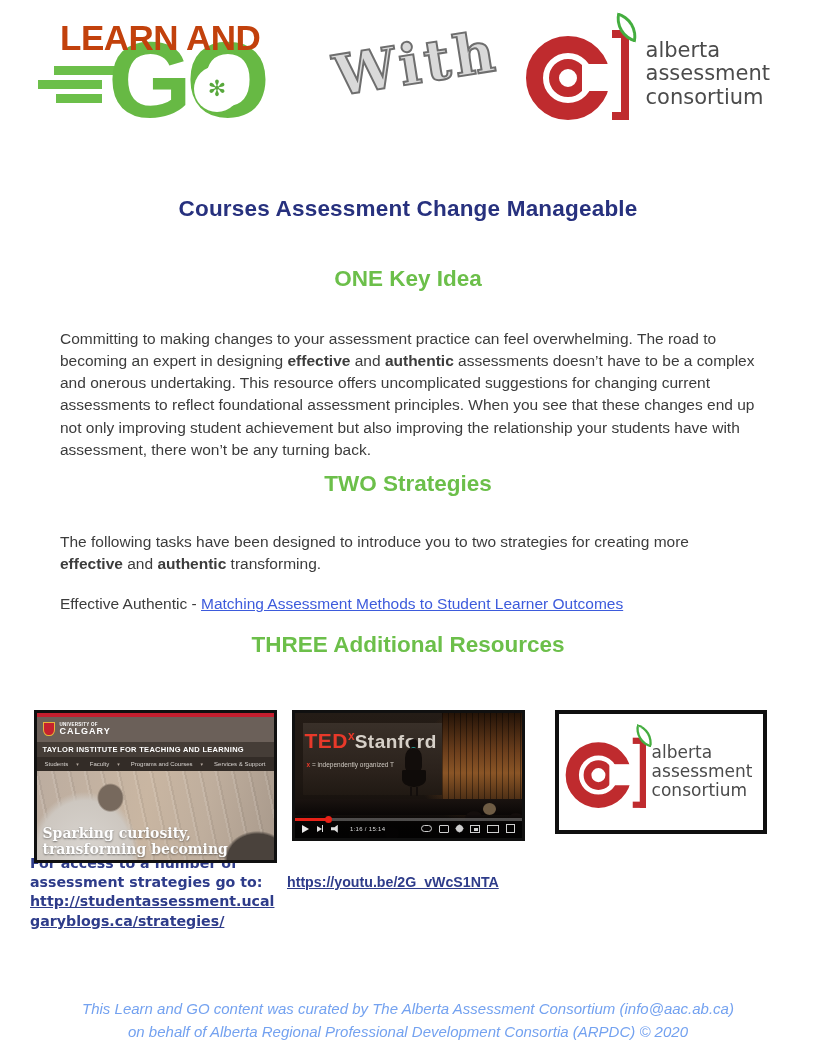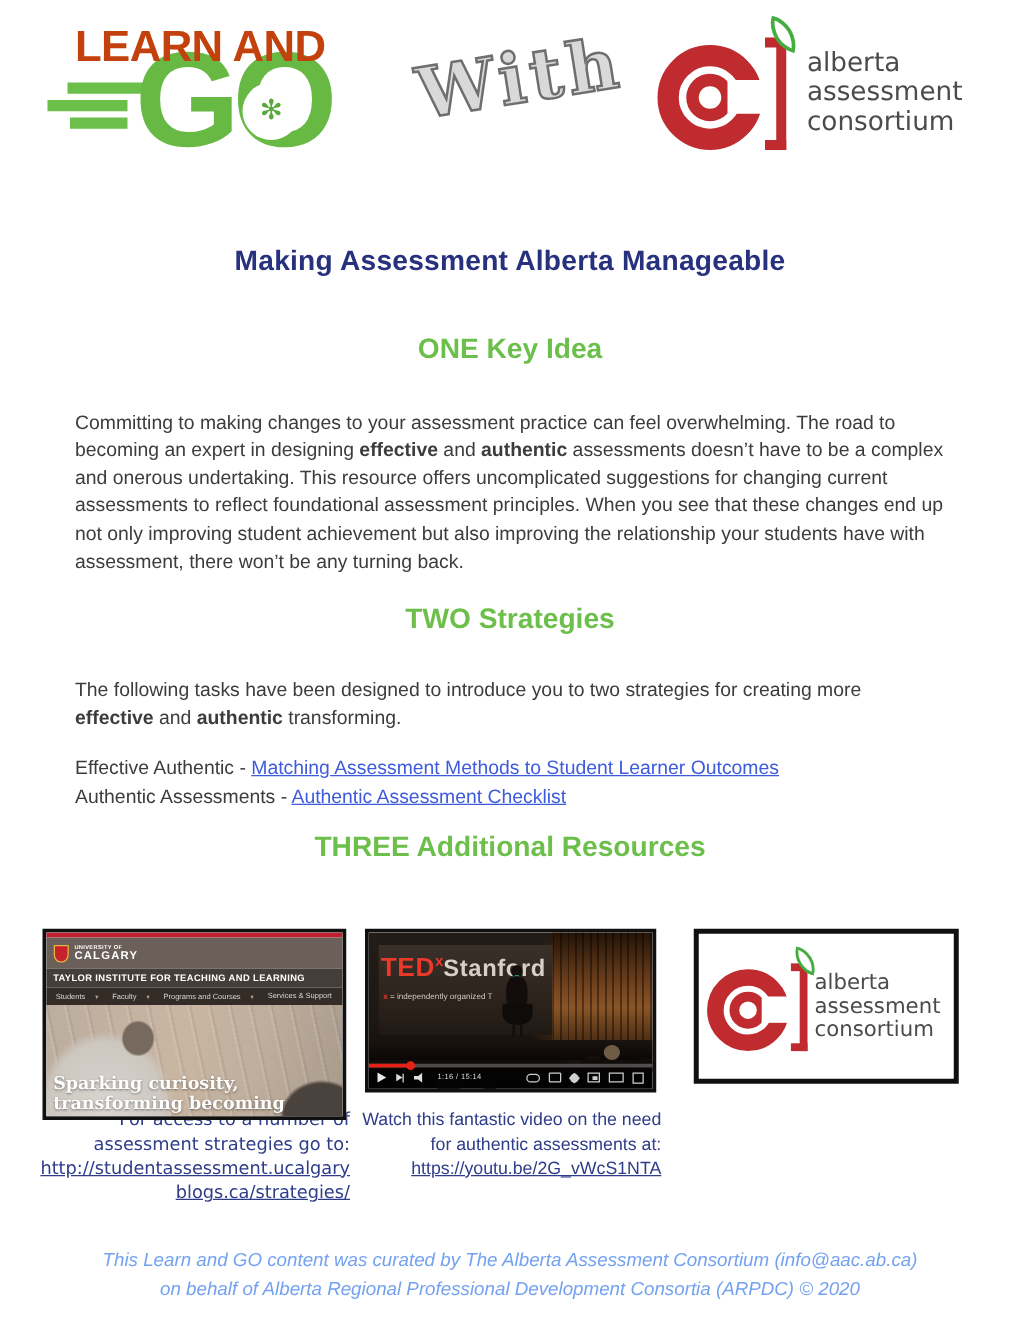--- a/index.html
+++ b/index.html
@@ -42,21 +42,21 @@
               transform:rotate(14deg); background:#fff; }
   .aac-text { font-family:"DejaVu Sans", sans-serif; font-size:21px; line-height:1.12; color:#4b4b4b; }
   .aac--thumb { gap:6px; margin-top:0; }
   .aac--thumb .aac-mark { transform:scale(0.78); margin:-8px -14px -8px -16px; }
   .aac--thumb .aac-text { font-size:17px; }
 
   
   .title { margin:54px 0 0; text-align:center; font-size:22.5px; font-weight:800;
            color:#27317e; letter-spacing:0.2px; }
   h2.green { text-align:center; font-size:22.5px; font-weight:800; color:#6cbf4a; }
-  #h-one { margin-top:44px; } #h-two { margin-top:21px; } #h-three { margin-top:16px; }
+  #h-one { margin-top:44px; } #h-two { margin-top:10px; } #h-three { margin-top:16px; }
   .body-para { margin:36px 60px 0; font-size:15.5px; line-height:1.43; color:#3c3c3c; }
   .intro { margin-top:34px; }
   .links-block { margin:18px 60px 0; font-size:15.5px; line-height:1.45; color:#3c3c3c; }
   .doc-link { color:#3d5bdc; text-decoration:underline; cursor:pointer; }
 
   
   .resources { display:flex; justify-content:space-between; align-items:flex-start;
                padding:0 30px; margin-top:52px; }
   .res-col { width:250px; }
   .res-col.mid { width:242px; }
@@ -143,22 +143,22 @@
   .ic-mini { width:10px; height:8px; position:relative; }
   .ic-mini-in { position:absolute; right:1px; bottom:1px; width:4px; height:3px; background:#cfcfcf; }
   .ic-theater { width:12px; height:8px; }
   .ic-full { width:9px; height:9px; }
 
   
   .thumb-aac { width:212px; height:124px; border-width:4px; display:flex; align-items:center;
                justify-content:center; cursor:pointer; }
 
   
-  .cap { text-align:right; color:#2e3c8a; font-size:14.2px; line-height:1.36;
-         font-family:"DejaVu Sans", sans-serif; }
+  .cap { text-align:left; color:#2e3c8a; font-size:14.2px; line-height:1.36;
+         font-family:"DejaVu Sans", sans-serif;font-weight:bold; }
   .cap-mid .cap { font-family:"Liberation Sans", sans-serif; }
   .cap a { color:#2e3c8a; text-decoration:underline; word-break:break-all; cursor:pointer; }
 
   
   .footer { position:absolute; left:0; right:0; bottom:13px; text-align:center;
             font-style:italic; color:#74a2f0; font-size:15px; line-height:1.55; }
 </style>
 </head>
 <body>
 
@@ -185,31 +185,30 @@
         <div class="aac-leaf"></div>
       </div>
       <div class="aac-text">
         <div>alberta</div>
         <div>assessment</div>
         <div>consortium</div>
       </div>
     </div>
   </header>
 
-  <h1 class="title">Making Assessment Alberta Manageable</h1>
+  <h1 class="title">Courses Assessment Change Manageable</h1>
 
   <h2 class="green" id="h-one">ONE Key Idea</h2>
   <p class="body-para"><span>Committing to making changes to your assessment practice can feel overwhelming. The road to becoming an expert in designing </span><b>effective</b><span> and </span><b>authentic</b><span> assessments doesn’t have to be a complex and onerous undertaking. This resource offers uncomplicated suggestions for changing current assessments to reflect foundational assessment principles. When you see that these changes end up not only improving student achievement but also improving the relationship your students have with assessment, there won’t be any turning back.</span></p>
 
   <h2 class="green" id="h-two">TWO Strategies</h2>
   <p class="body-para intro"><span>The following tasks have been designed to introduce you to two strategies for creating more </span><b>effective</b><span> and </span><b>authentic</b><span> transforming.</span></p>
 
   <div class="links-block">
     <div class="link-line"><span>Effective Authentic - </span><a class="doc-link">Matching Assessment Methods to Student Learner Outcomes</a></div>
-    <div class="link-line"><span>Authentic Assessments - </span><a class="doc-link">Authentic Assessment Checklist</a></div>
   </div>
 
   <h2 class="green" id="h-three">THREE Additional Resources</h2>
 
   <div class="resources">
 
     <div class="res-col">
       <div class="res-thumb-area">
         <div class="thumb thumb-uc">
           <div class="uc-stripe"></div>
@@ -288,21 +287,21 @@
                     </div>
                   <div class="ic ic-theater"></div>
                   <div class="ic ic-full"></div>
                 </div>
               </div>
             </div>
           </div>
         </div>
       </div>
       <div class="cap">
-        <span>Watch this fantastic video on the need for authentic assessments at:</span><br>
+        <br>
         <a>https://youtu.be/2G_vWcS1NTA</a>
       </div>
     </div>
 
     <div class="res-col">
       <div class="res-thumb-area">
         <div class="thumb thumb-aac">
           <div class="aac aac--thumb">
             <div class="aac-mark">
               <div class="aac-c-outer"></div>

